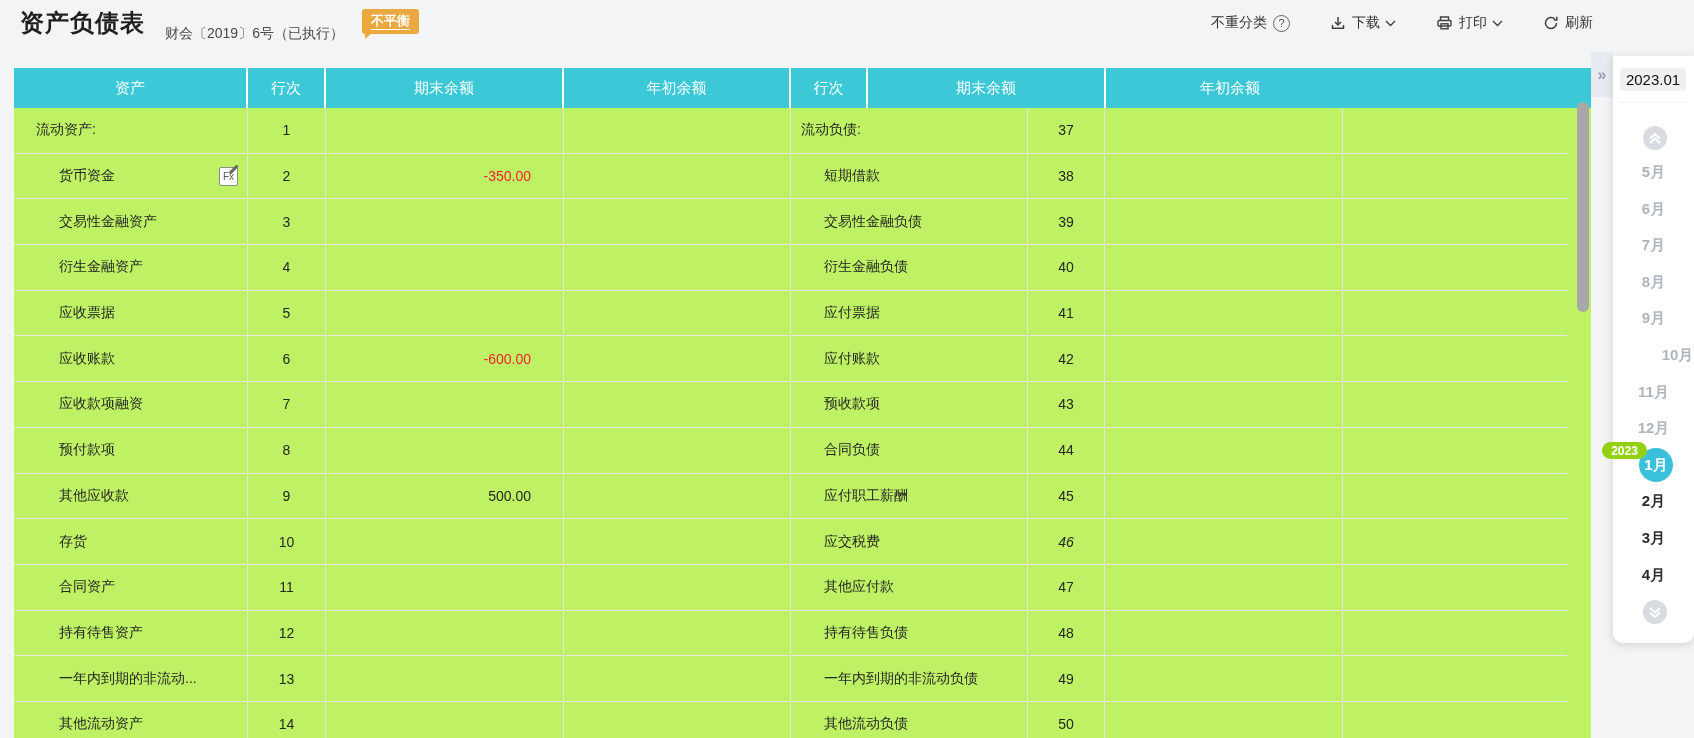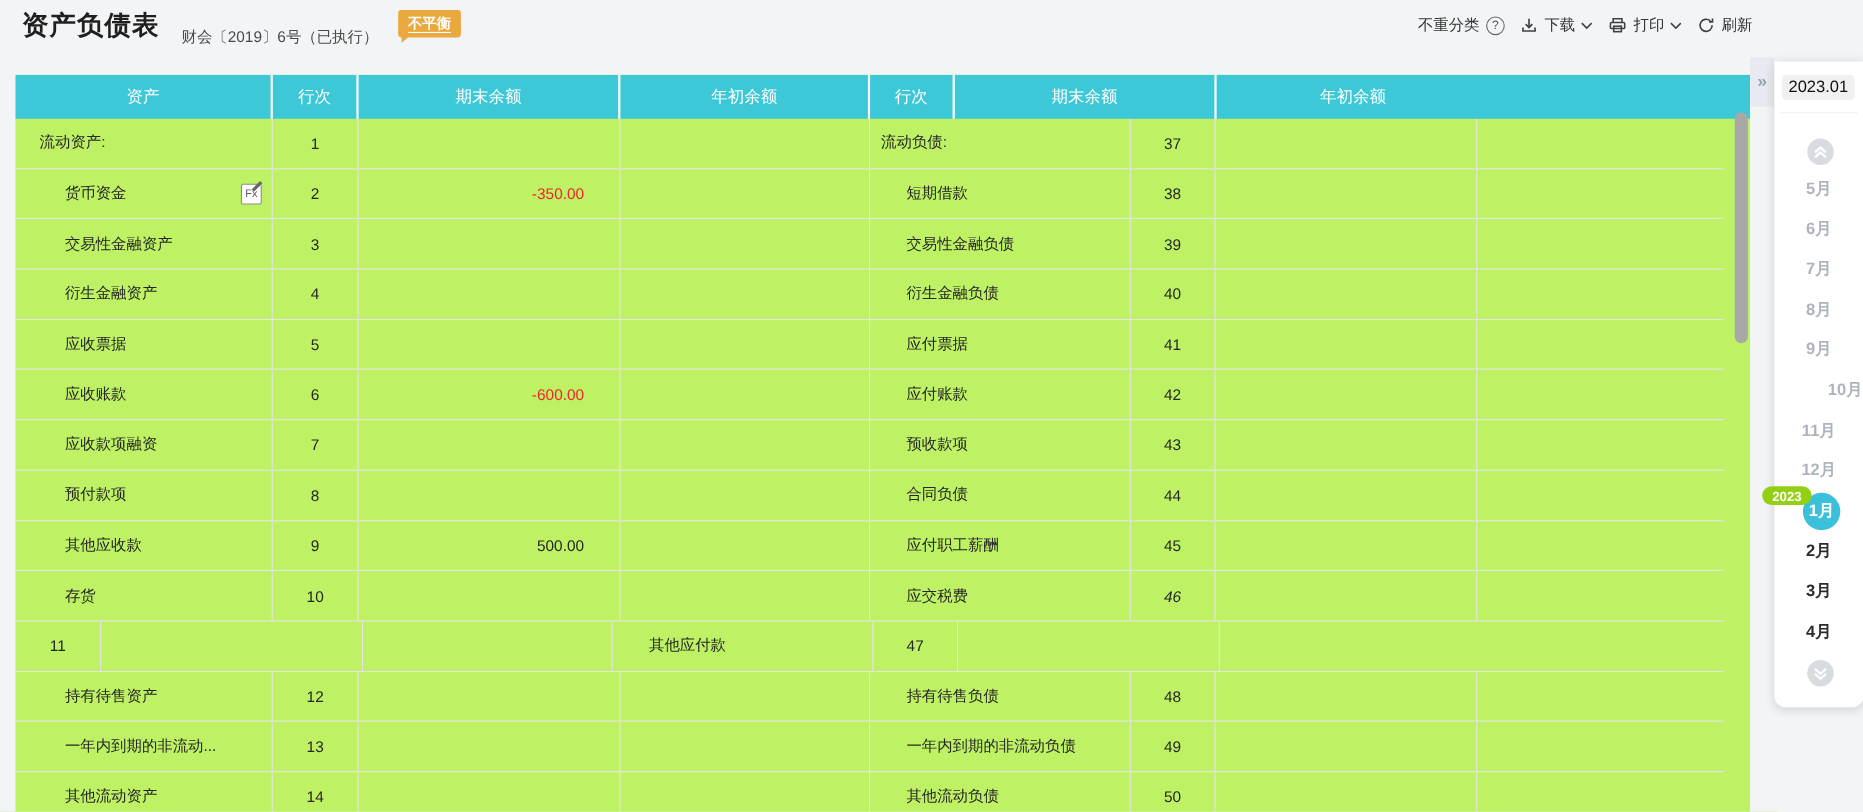--- a/index.html
+++ b/index.html
@@ -10,21 +10,21 @@
     color:#262626;
     -webkit-font-smoothing:antialiased;
   }
   
   .topbar{position:absolute;left:4px;top:0;width:100%;height:46px;display:flex;align-items:center;padding-left:16px;box-sizing:border-box;}
   .page-title{font-size:24px;font-weight:bold;color:#1f1f1f;letter-spacing:1px;}
   .page-subtitle{font-size:14px;color:#4a4a4a;margin-left:20px;margin-top:22px;}
   .status-badge{position:relative;margin-left:18px;margin-top:-4px;background:var(--badge-bg,#e9a93e);color:#fff;font-size:13px;font-weight:bold;padding:3px 9px 4px;border-radius:3px;}
   .status-badge .ul{border-bottom:1px solid #fff;padding-bottom:1px;}
   .status-badge .tail{position:absolute;left:3px;bottom:-5px;width:0;height:0;border-top:6px solid var(--badge-bg,#e9a93e);border-right:7px solid transparent;}
-  .toolbar{position:absolute;right:105px;top:0;height:46px;display:flex;align-items:center;gap:14px;}
+  .toolbar{position:absolute;right:105px;top:0;height:46px;display:flex;align-items:center;gap:40px;}
   .tb-item{display:flex;align-items:center;gap:6px;font-size:14px;color:#333;cursor:pointer;}
   .tb-item svg{display:block;}
   .help-circle{width:17px;height:17px;border:1px solid #666;border-radius:50%;font-size:11px;color:#555;display:flex;align-items:center;justify-content:center;box-sizing:border-box;}
   .chev{margin-left:-1px;}
   
   .card{position:absolute;left:14px;top:68px;width:1577px;height:683px;background:#bef264;overflow:hidden;z-index:1;}
   .thead{display:flex;width:1577px;height:40px;background:var(--header-bg,#3dc8d8);}
   .th{box-sizing:border-box;height:40px;display:flex;align-items:center;justify-content:center;color:#fff;font-size:15px;font-weight:500;border-right:2px solid #fff;}
   .th:last-child{border-right:none;}
   .tbody{position:absolute;left:0;top:40px;width:1553px;}
@@ -381,20 +381,23 @@
           <span>46</span>
         </div>
         <div class="cell c-val" style="width: 238px;">
           <span></span>
         </div>
         <div class="cell c-val" style="width: 224px;">
           <span></span>
         </div>
       </div>
       <div class="trow">
+        <div class="cell c-label" style="width: 234px;">
+          <span>合同资产</span>
+        </div>
         <div class="cell c-line" style="width: 78px;">
           <span>11</span>
         </div>
         <div class="cell c-val" style="width: 238px;">
           <span></span>
         </div>
         <div class="cell c-val" style="width: 227px;">
           <span></span>
         </div>
         <div class="cell c-label liab" style="width: 237px;">

